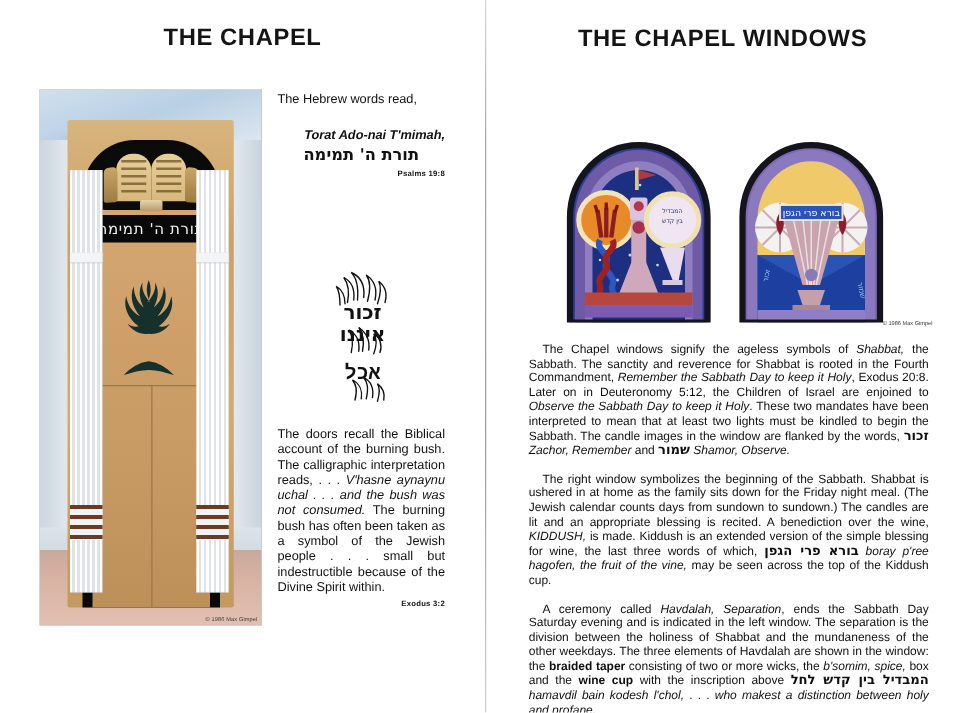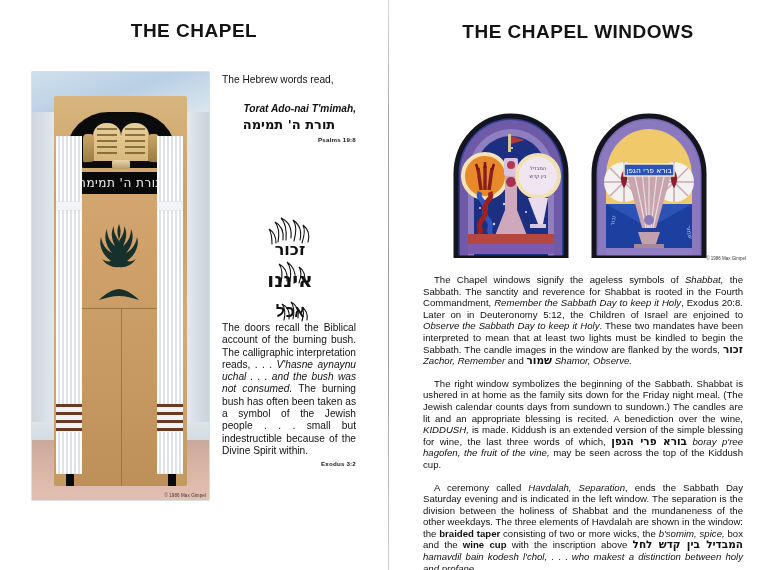--- a/index.html
+++ b/index.html
@@ -165,21 +165,21 @@
     position:absolute;left:250px;top:216px;width:80px;height:116px;
     text-align:center;
   }
   .calli .c-word{
     font-family:"DejaVu Sans", sans-serif;
     direction:rtl;font-weight:bold;color:#111;
     line-height:1;letter-spacing:0px;
     position:relative;z-index:2;
   }
   .calli .w1{font-size:16px;margin-top:26px;}
-  .calli .w2{font-size:20px;margin-top:12px;}
+  .calli .w2{font-size:16px;margin-top:2px;}
   .calli .w3{font-size:16px;margin-top:15px;font-family:Liberation Mono, monospace;}
   .calli svg{position:absolute;left:0;top:0;z-index:1;}
 
   
   .footL{
     position:absolute;left:38px;top:524px;width:318px;
     font-size:9.4px;line-height:12px;text-align:justify;color:#111;
   }
   .footL p{margin:0;text-indent:10px;}
 
@@ -295,21 +295,21 @@
           <path d="M34 104c2-8 1-12-2-16 6 3 8 9 7 15"></path>
           <path d="M43 103c2-9 1-13-2-17 6 3 8 9 7 16"></path>
           <path d="M52 105c2-7 2-11 0-14 4 3 6 8 5 13"></path>
         </g>
       </svg>
       <div class="c-word w1">זכור</div>
       <div class="c-word w2">איננו</div>
       <div class="c-word w3">אכל</div>
     </div>
 
-    <div class="colL" style="top:322px">
+    <div class="colL" style="top:342px">
       <p style="margin:0"><span>The doors recall the Biblical account of the burning bush. The calligraphic interpretation reads, . . . </span><span class="bolditalic">V'hasne aynaynu uchal</span><span class="ital"> . . . and the bush was not consumed.</span><span> The burning bush has often been taken as a symbol of the Jewish people . . . small but indestructible because of the Divine Spirit within.</span></p>
       <span class="cite">Exodus 3:2</span>
     </div>
 
   </div>
 
   <div class="gutter"></div>
 
   <div class="page page-right">
 

